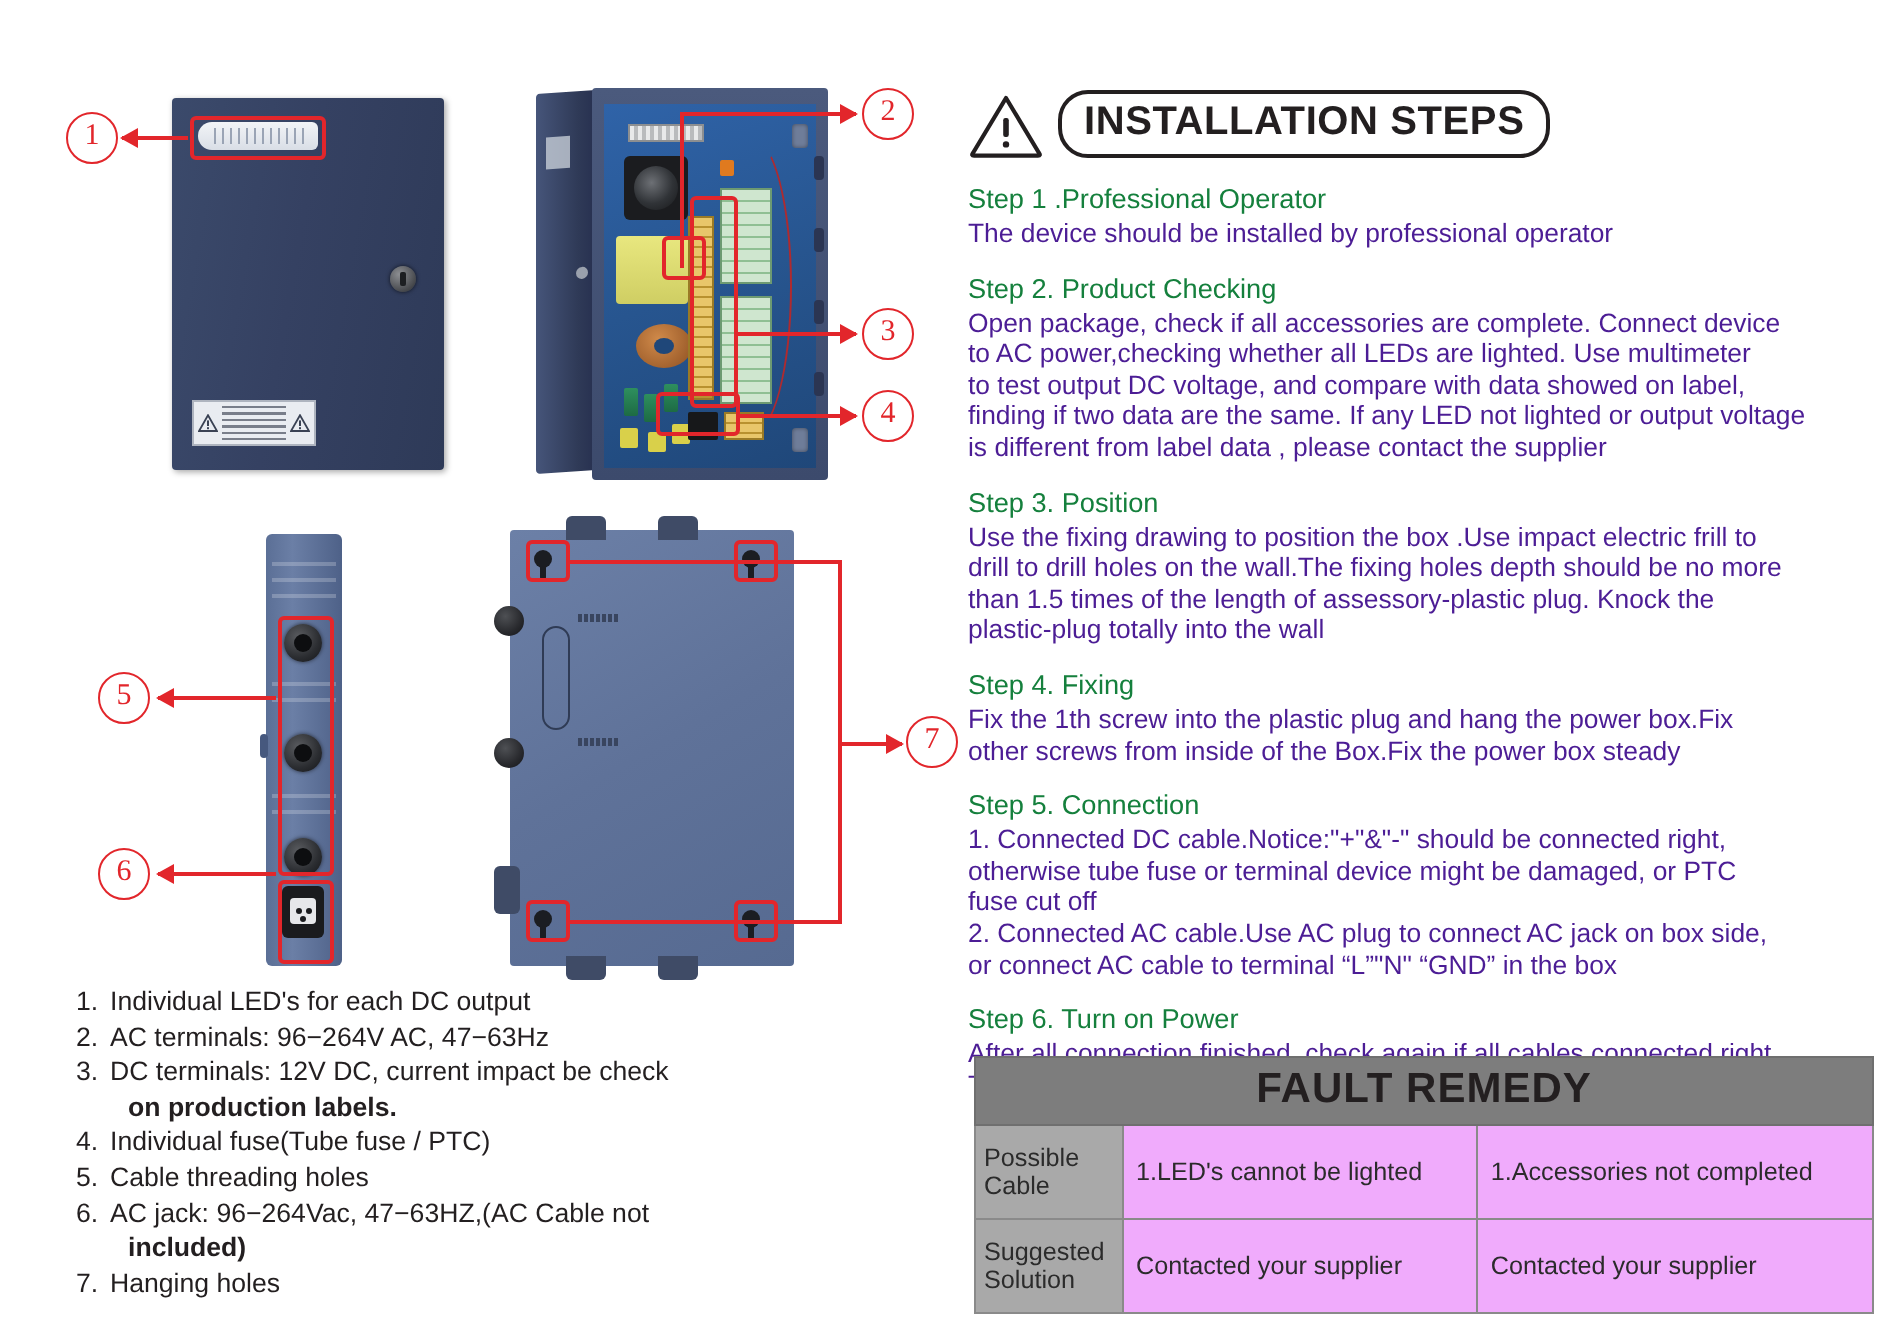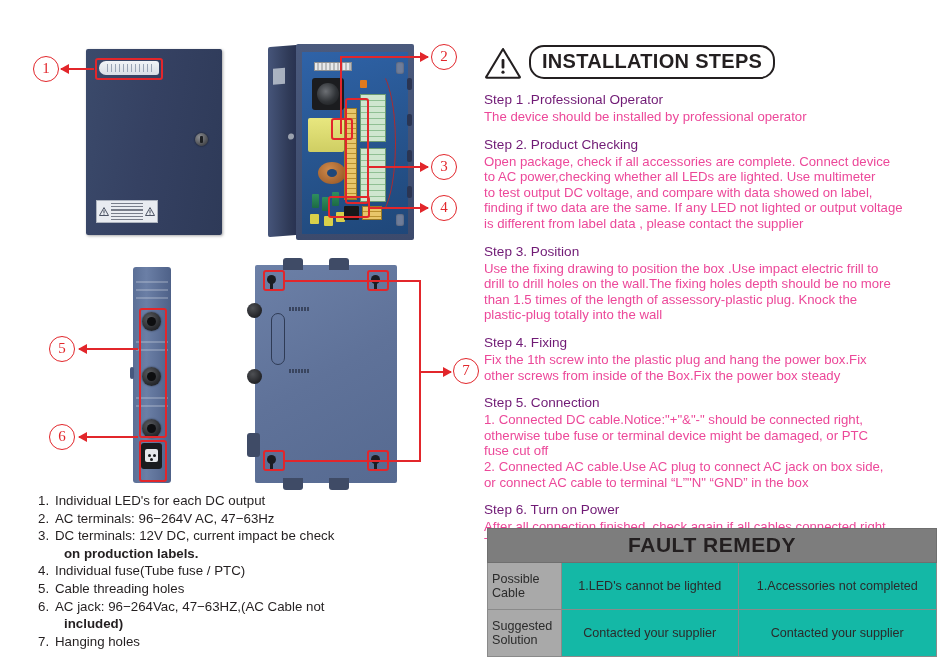--- a/index.html
+++ b/index.html
@@ -325,28 +325,28 @@
     font-size: 20px;
     font-weight: bold;
     letter-spacing: .3px;
     white-space: nowrap;
   }
 
   .step { margin-top: 12px; }
   .step h3 {
     font-size: 13.6px;
     font-weight: normal;
-    color: #701a75;
+    color: #15803d;
     line-height: 16px;
     margin-bottom: 1px;
   }
   .step p {
     font-size: 13.2px;
     line-height: 15.6px;
-    color: #ec4899;
+    color: #4c1d95;
     white-space: pre-line;
   }
   #step1 { margin-top: 10px; }
 
   
   #fault-table {
     position: absolute; left: 3px; top: 528px;
     width: 450px;
     border-collapse: collapse;
     border: 1.5px solid #7d7d7d;
@@ -368,23 +368,22 @@
   }
   #fault-table td.rowhead {
     background: #a9a9a9;
     width: 74px;
     padding: 5px 4px;
     line-height: 14px;
     vertical-align: middle;
     white-space: pre-line;
   }
   #fault-table td.cell {
-    background: #14b8a6;
-    text-align: center;
-    padding: 16px 0;
+    background: #f0abfc;
+    padding: 16px 6px;
     vertical-align: middle;
   }
 </style>
 </head>
 <body>
 
 <div id="page">
 
   <div id="left-col">
 

